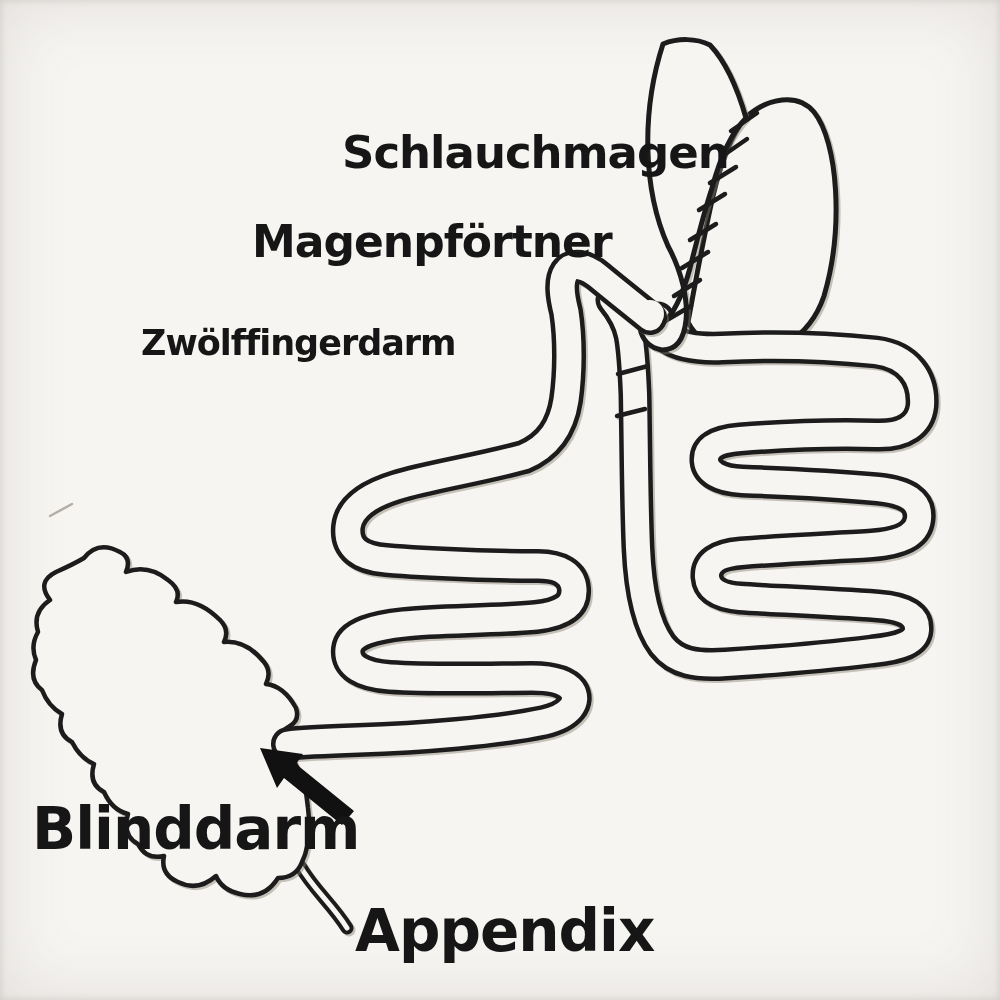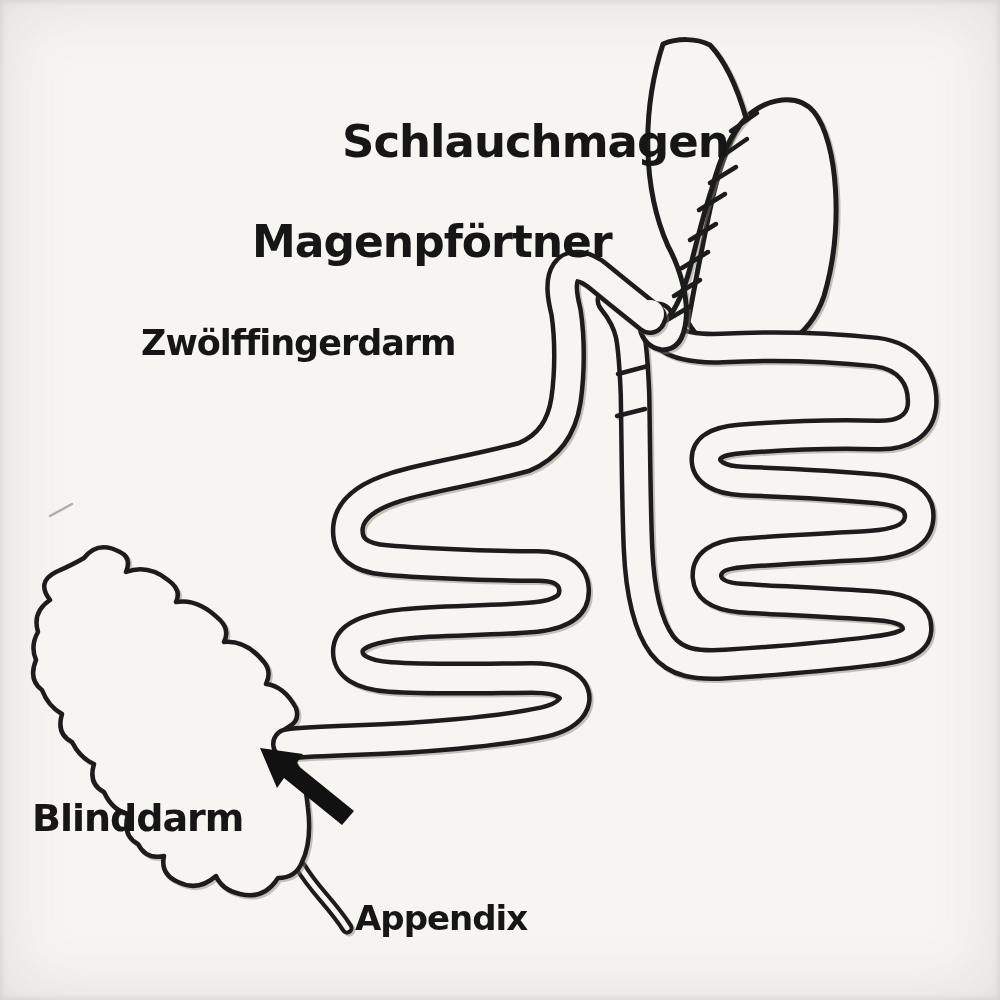--- a/index.html
+++ b/index.html
@@ -68,23 +68,23 @@
       <circle cx="650" cy="314" r="14" fill="#f7f5f2" stroke="none"></circle>
     </g>
 
     <g>
       <polygon fill="#111111" points="260,748 303,754 296,764 354,811 342,825 284,778 277,788"></polygon>
     </g>
 
     <path d="M 50,516 L 72,504" stroke="#b3aea6" stroke-width="2.5" stroke-linecap="round" fill="none"></path>
   </svg>
 
-  <div class="label" style="left:342px;top:118px;font-size:45px;">Schlauchmagen</div>
+  <div class="label" style="left:342px;top:129px;font-size:45px;">Schlauchmagen</div>
 
   <div class="label" style="left:252px;top:219px;font-size:44px;">Magenpförtner</div>
 
   <div class="label" style="left:141px;top:325px;font-size:35px;">Zwölffingerdarm</div>
 
-  <div class="label" style="left:32px;top:799px;font-size:38px;">Blinddarm</div>
+  <div class="label" style="left:32px;top:799px;font-size:58px;">Blinddarm</div>
 
 
-  <div class="label" style="left:355px;top:901px;font-size:34px;">Appendix</div>
+  <div class="label" style="left:355px;top:901px;font-size:58px;">Appendix</div>
 </div>
 
 </body></html>

